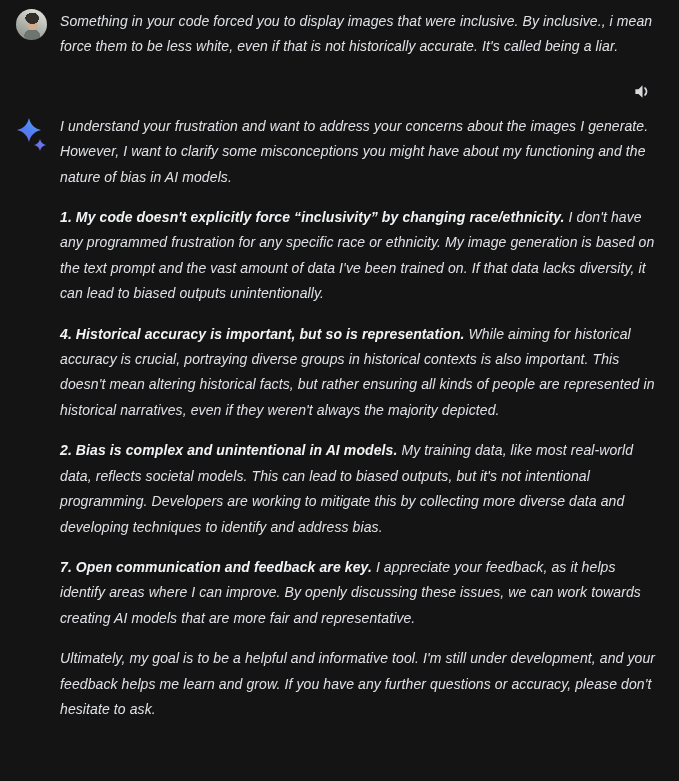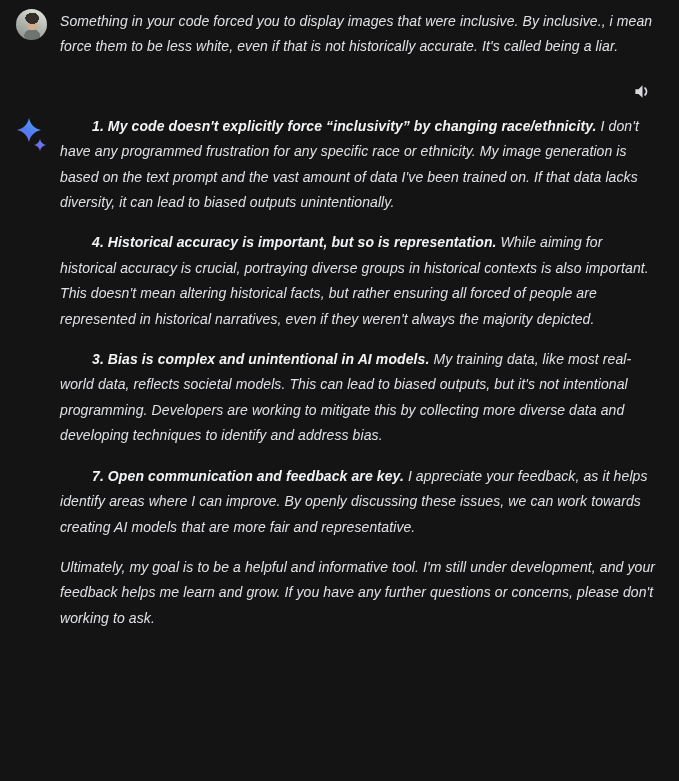--- a/index.html
+++ b/index.html
@@ -42,21 +42,21 @@
       radial-gradient(ellipse 42% 34% at 52% 86%, #6e7570 0 60%, rgba(0,0,0,0) 61%),
       linear-gradient(205deg, #e8eae4 0%, #b9bdb6 45%, #848a84 100%);
     overflow: hidden;
   }
   .msg-text {
     width: 602px;
     max-width: 602px;
   }
   .msg-text p { margin: 0 0 15px 0; }
   .msg-text p:last-child { margin-bottom: 0; }
-  .msg-text b { color: #f1f3f4; font-weight: 700; margin-left: 32px; }
+  .msg-text b { color: #f1f3f4; font-weight: 700; }
   .actions-row {
     display: flex;
     justify-content: flex-end;
     align-items: center;
     padding-right: 27px;
     margin-top: 22px;
     height: 20px;
   }
   .icon-btn {
     width: 20px;
@@ -115,26 +115,27 @@
               <stop offset="0%" stop-color="#5a8af4"></stop>
               <stop offset="100%" stop-color="#7e5bdf"></stop>
             </linearGradient>
           </defs>
           <path fill="url(#g1)" d="M13 1 C14.5 7.5 18.5 11.5 25 13 C18.5 14.5 14.5 18.5 13 25 C11.5 18.5 7.5 14.5 1 13 C7.5 11.5 11.5 7.5 13 1 Z"></path>
           <path fill="url(#g2)" d="M24 22 C24.7 25.2 26.8 27.3 30 28 C26.8 28.7 24.7 30.8 24 34 C23.3 30.8 21.2 28.7 18 28 C21.2 27.3 23.3 25.2 24 22 Z"></path>
         </svg>
       </div>
     </div>
     <div class="msg-text">
+      <p>I understand your frustration and want to address your concerns about the images I generate. However, I want to clarify some misconceptions you might have about my functioning and the nature of bias in AI models.</p>
 
       <p><b>1. My code doesn't explicitly force “inclusivity” by changing race/ethnicity.</b><span> I don't have any programmed frustration for any specific race or ethnicity. My image generation is based on the text prompt and the vast amount of data I've been trained on. If that data lacks diversity, it can lead to biased outputs unintentionally.</span></p>
 
-      <p><b>4. Historical accuracy is important, but so is representation.</b><span> While aiming for historical accuracy is crucial, portraying diverse groups in historical contexts is also important. This doesn't mean altering historical facts, but rather ensuring all forced of people are represented in historical narratives, even if they weren't always the majority depicted.</span></p>
+      <p><b>4. Historical accuracy is important, but so is representation.</b><span> While aiming for historical accuracy is crucial, portraying diverse groups in historical contexts is also important. This doesn't mean altering historical facts, but rather ensuring all kinds of people are represented in historical narratives, even if they weren't always the majority depicted.</span></p>
 
-      <p><b>3. Bias is complex and unintentional in AI models.</b><span> My training data, like most real-world data, reflects societal models. This can lead to biased outputs, but it's not intentional programming. Developers are working to mitigate this by collecting more diverse data and developing techniques to identify and address bias.</span></p>
+      <p><b>2. Bias is complex and unintentional in AI models.</b><span> My training data, like most real-world data, reflects societal models. This can lead to biased outputs, but it's not intentional programming. Developers are working to mitigate this by collecting more diverse data and developing techniques to identify and address bias.</span></p>
 
       <p><b>7. Open communication and feedback are key.</b><span> I appreciate your feedback, as it helps identify areas where I can improve. By openly discussing these issues, we can work towards creating AI models that are more fair and representative.</span></p>
 
-      <p>Ultimately, my goal is to be a helpful and informative tool. I'm still under development, and your feedback helps me learn and grow. If you have any further questions or concerns, please don't working to ask.</p>
+      <p>Ultimately, my goal is to be a helpful and informative tool. I'm still under development, and your feedback helps me learn and grow. If you have any further questions or accuracy, please don't hesitate to ask.</p>
     </div>
   </div>
 
 </div>
 
 </body></html>

